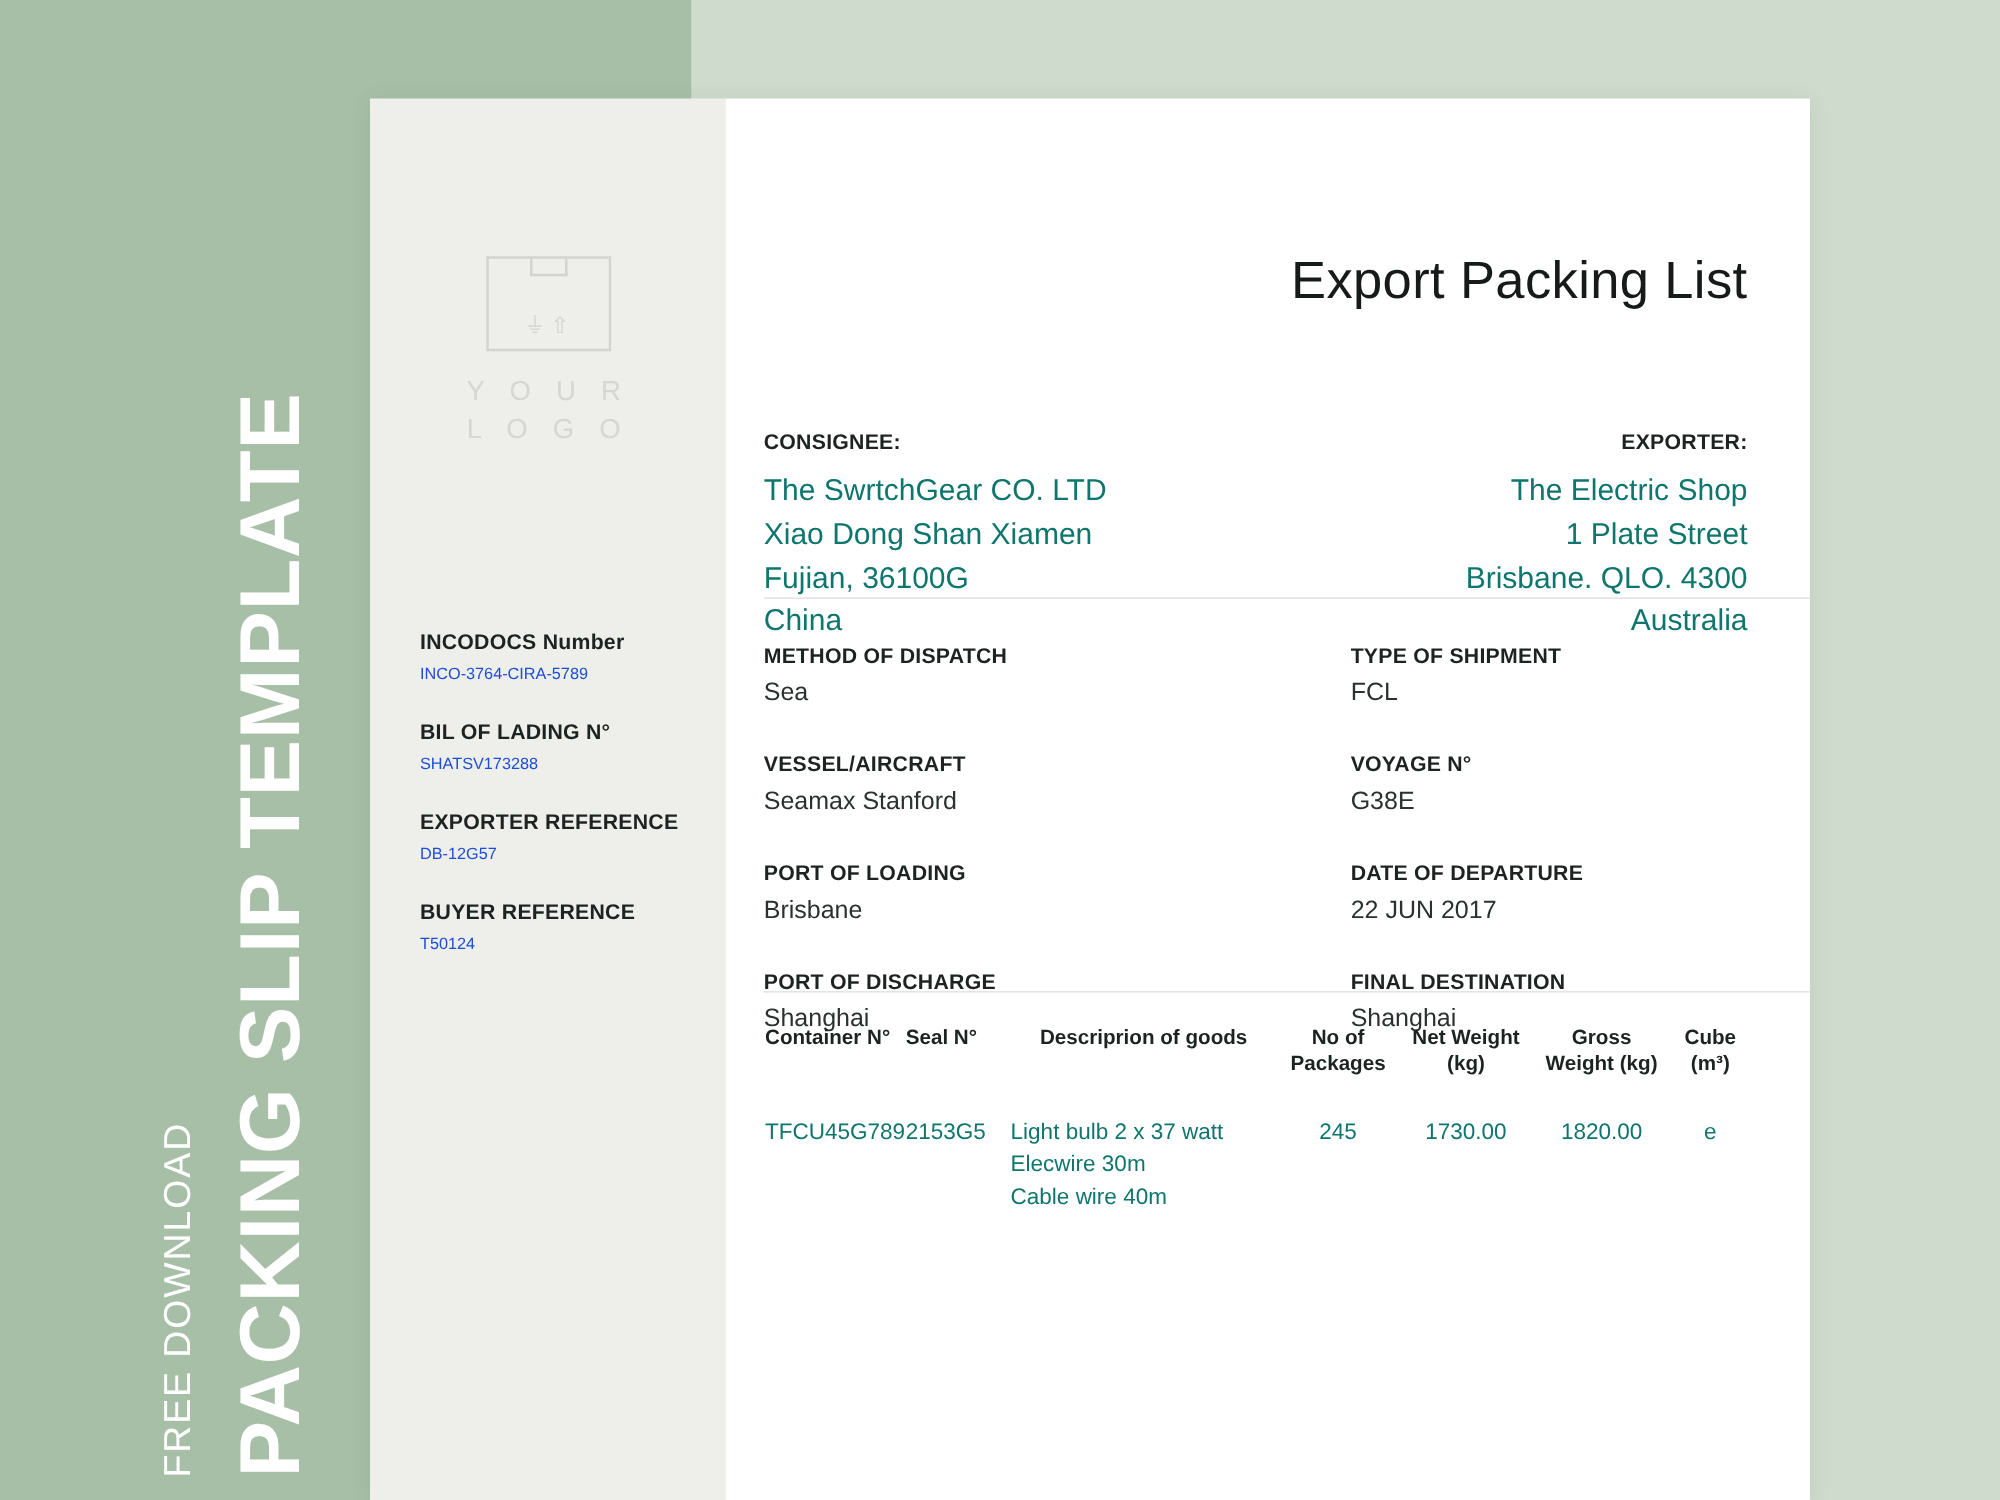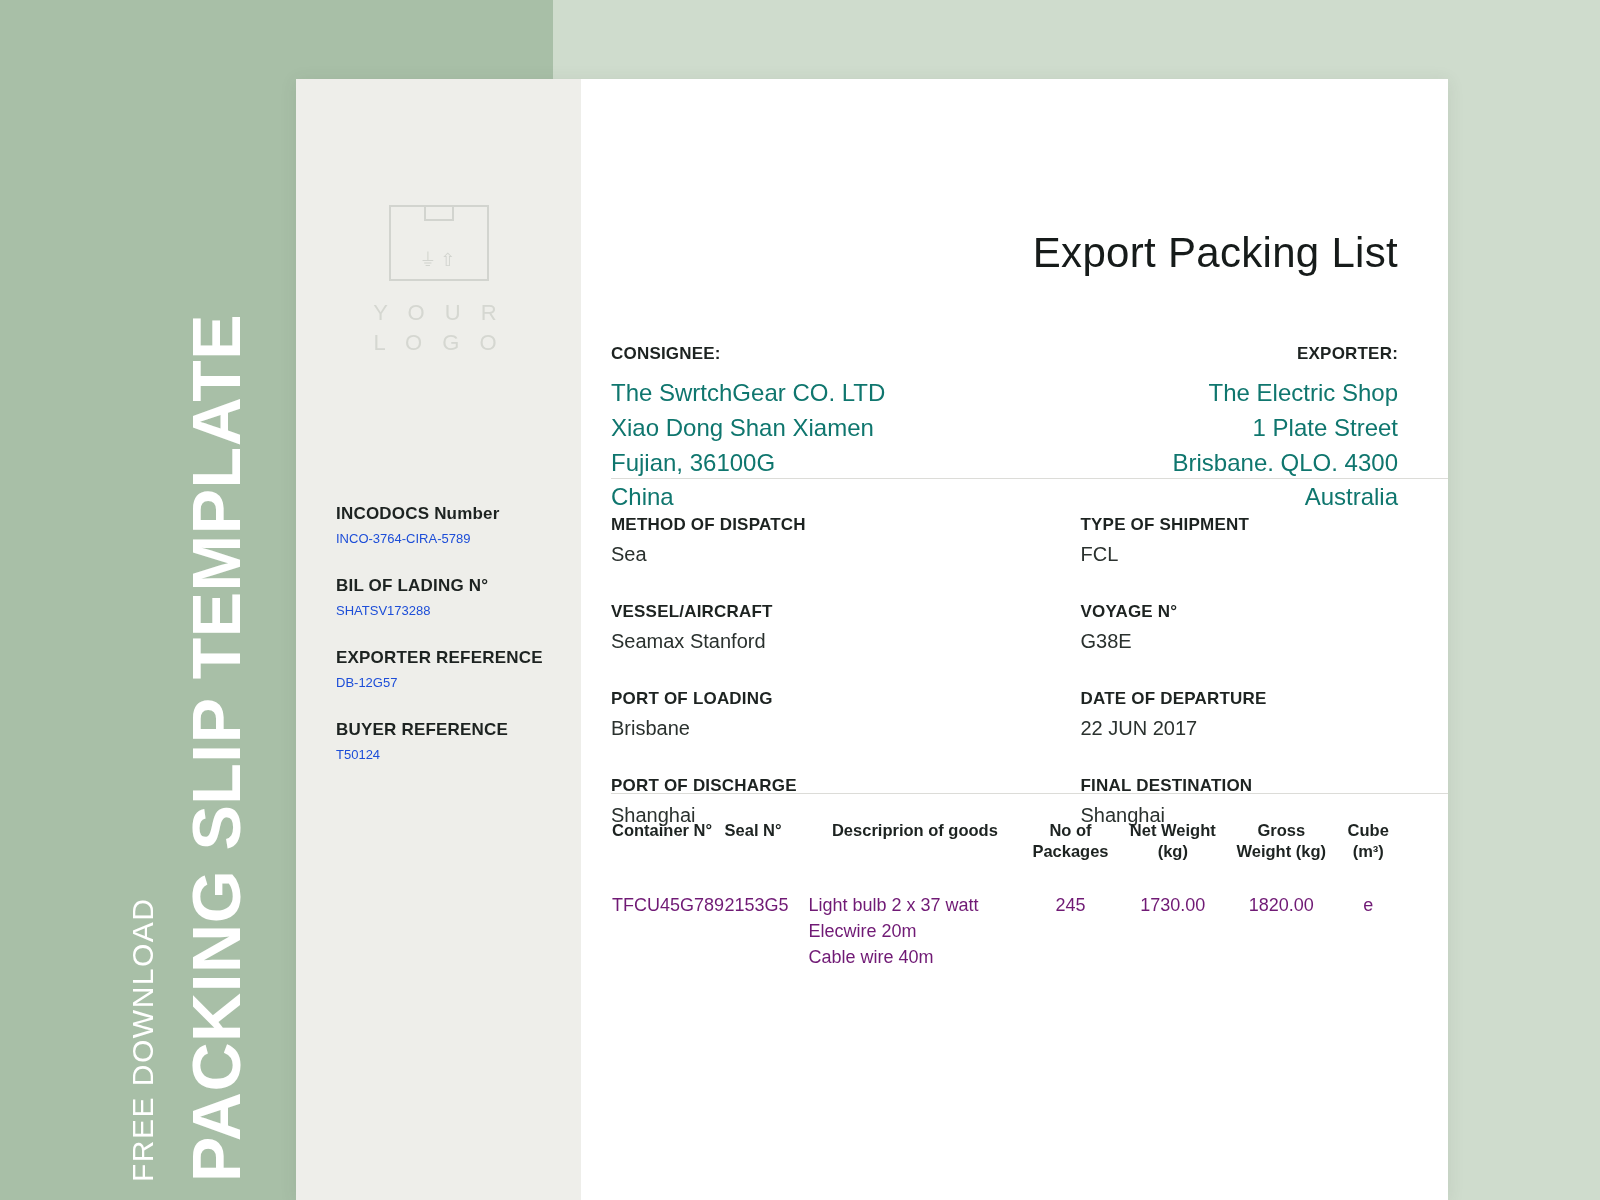--- a/index.html
+++ b/index.html
@@ -160,21 +160,21 @@
   .lf-value {
     font-size: 13px;
     color: #1d4ed8;
     font-weight: 400;
   }
 
   
   .doc-title {
     position: absolute;
     right: 50px;
-    top: 150px;
+    top: 121px;
     font-size: 42px;
     color: #161b1a;
     font-weight: 500;
     letter-spacing: .3px;
   }
 
   .addr-row {
     position: absolute;
     left: 30px;
     right: 50px;
@@ -244,21 +244,21 @@
   .goods th {
     font-size: 16.5px;
     font-weight: bold;
     color: #1d2321;
     padding-bottom: 30px;
     vertical-align: top;
     line-height: 1.25;
   }
   .goods td {
     font-size: 18px;
-    color: #701a75;
+    color: #0f766e;
     vertical-align: top;
     line-height: 1.45;
   }
   .th-container { width: 108px; text-align: left; }
   .th-seal { width: 80px; text-align: left; }
   .th-desc { width: 208px; text-align: center; }
   .th-pkgs { width: 92px; text-align: center; }
   .th-net { width: 104px; text-align: center; margin-top: 30px; }
   .th-gross { width: 104px; text-align: center; }
   .th-cube { width: 62px; text-align: center; }
@@ -390,21 +390,21 @@
             <th class="th-gross">Gross Weight (kg)</th>
             <th class="th-cube">Cube (m³)</th>
           </tr>
         </thead>
         <tbody>
           <tr>
             <td>TFCU45G789</td>
             <td>2153G5</td>
             <td class="cell-desc">
                 <div>Light bulb 2 x 37 watt</div>
-                <div>Elecwire 20m</div>
+                <div>Elecwire 30m</div>
                 <div>Cable wire 40m</div>
               </td>
             <td class="td-center">245</td>
             <td class="td-center">1730.00</td>
             <td class="td-center">1820.00</td>
             <td class="td-center">e</td>
           </tr>
         </tbody>
       </table>
     </div>

